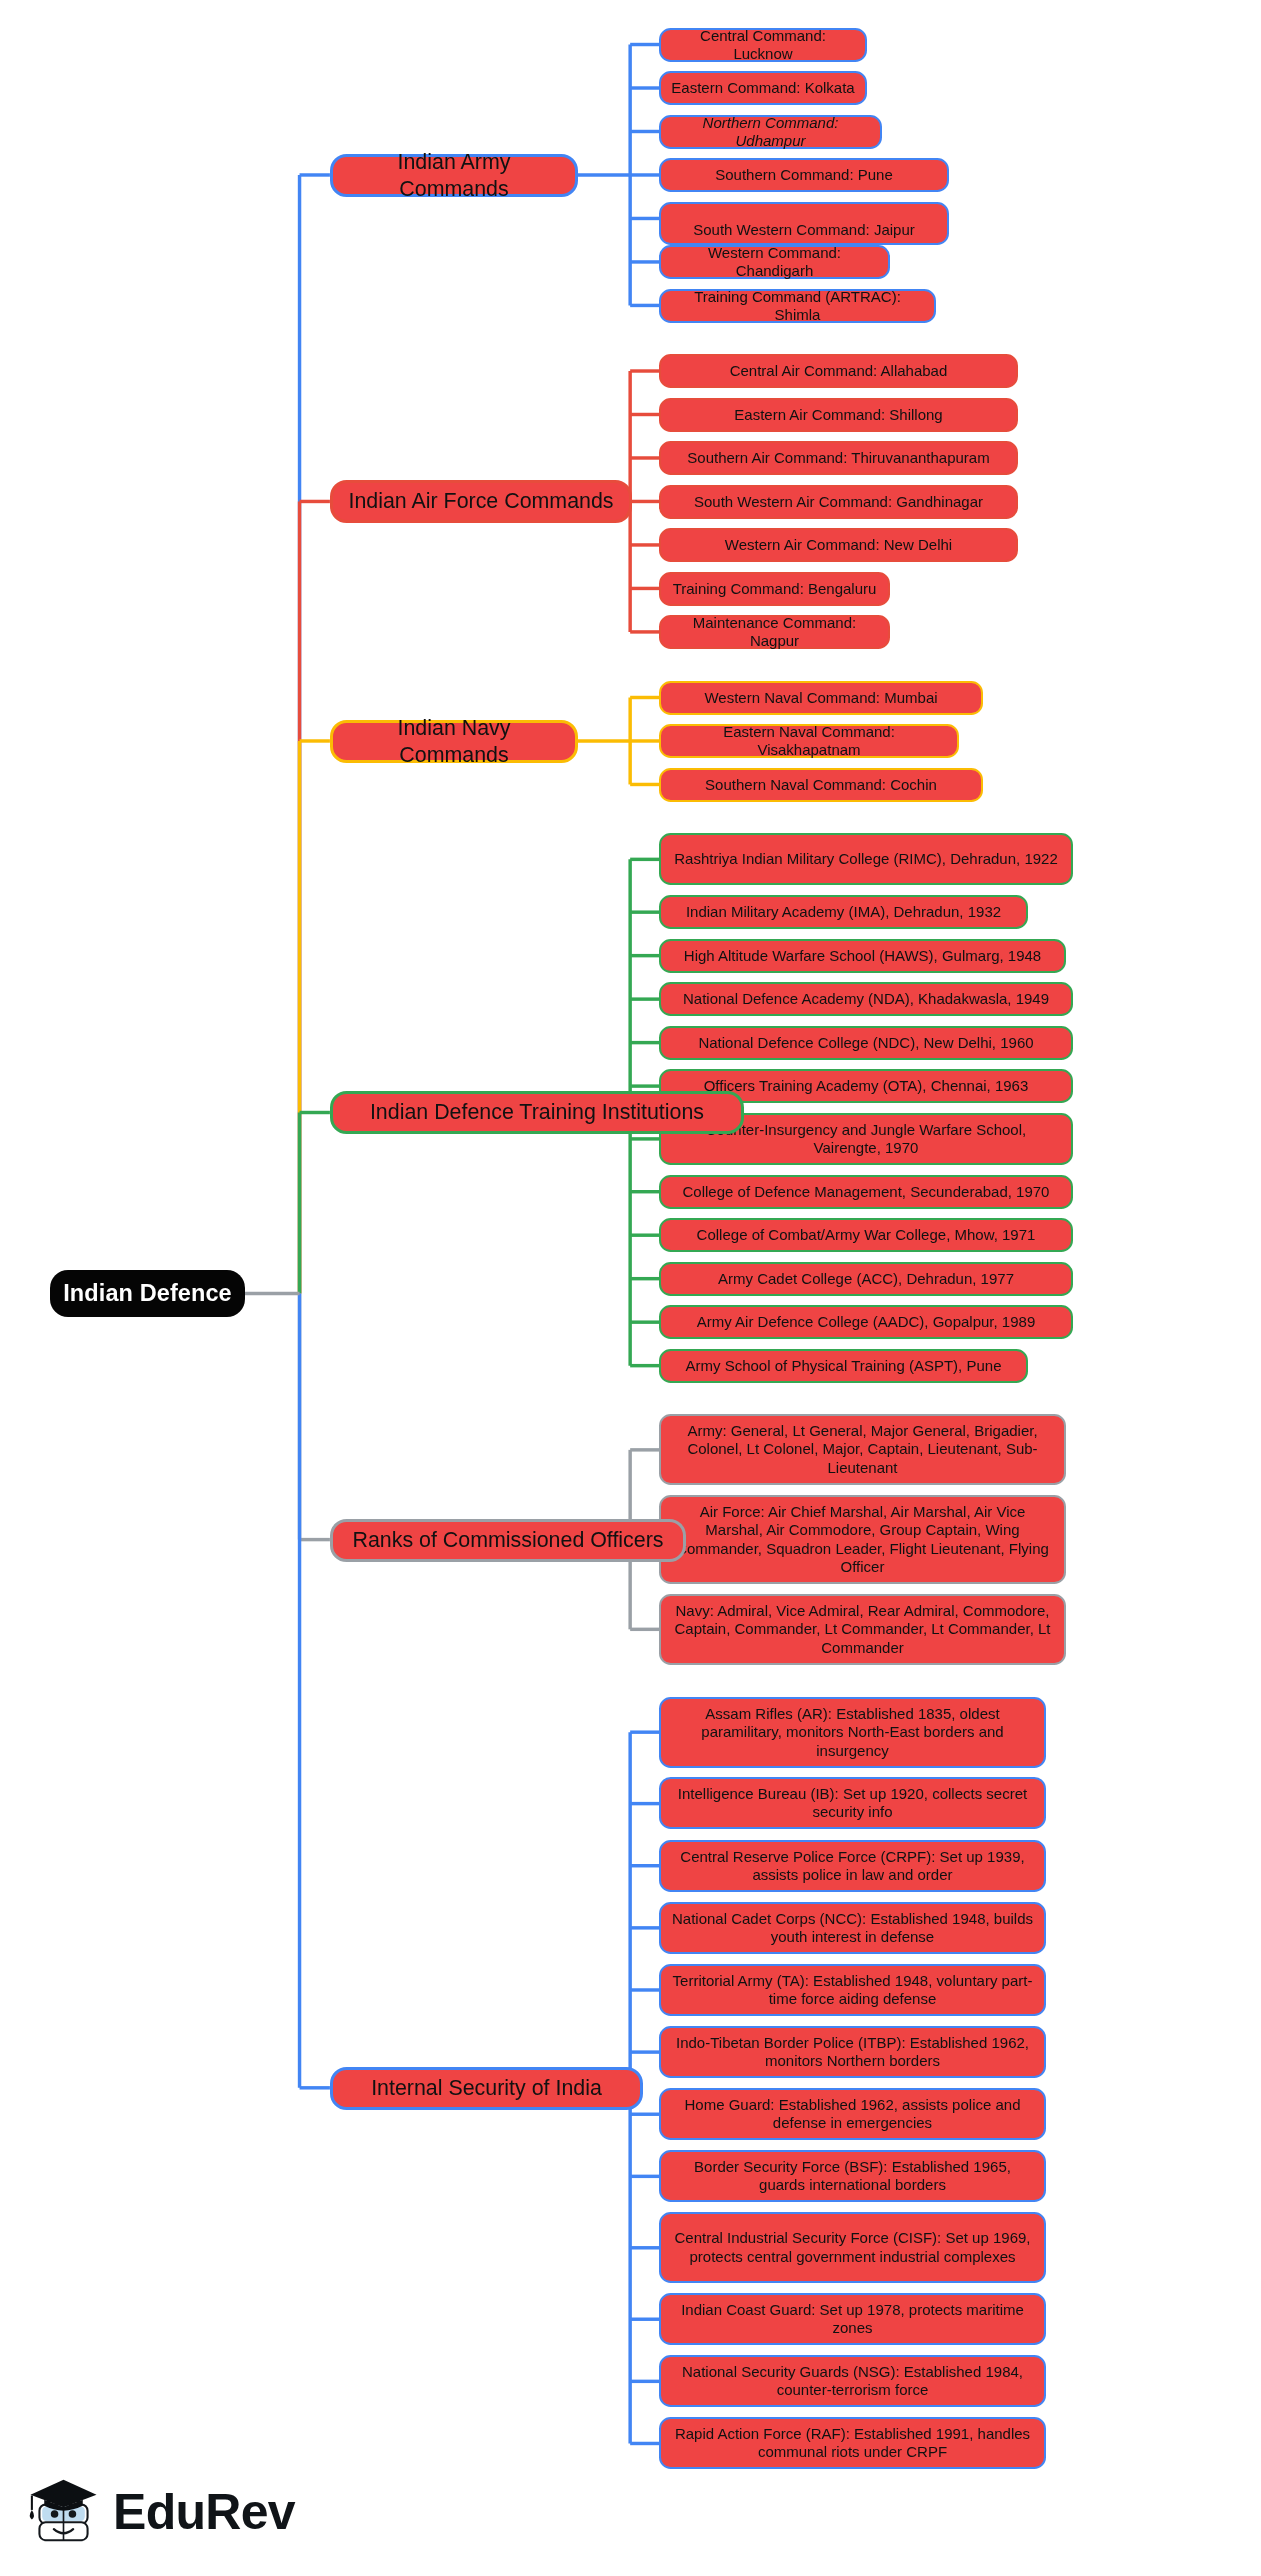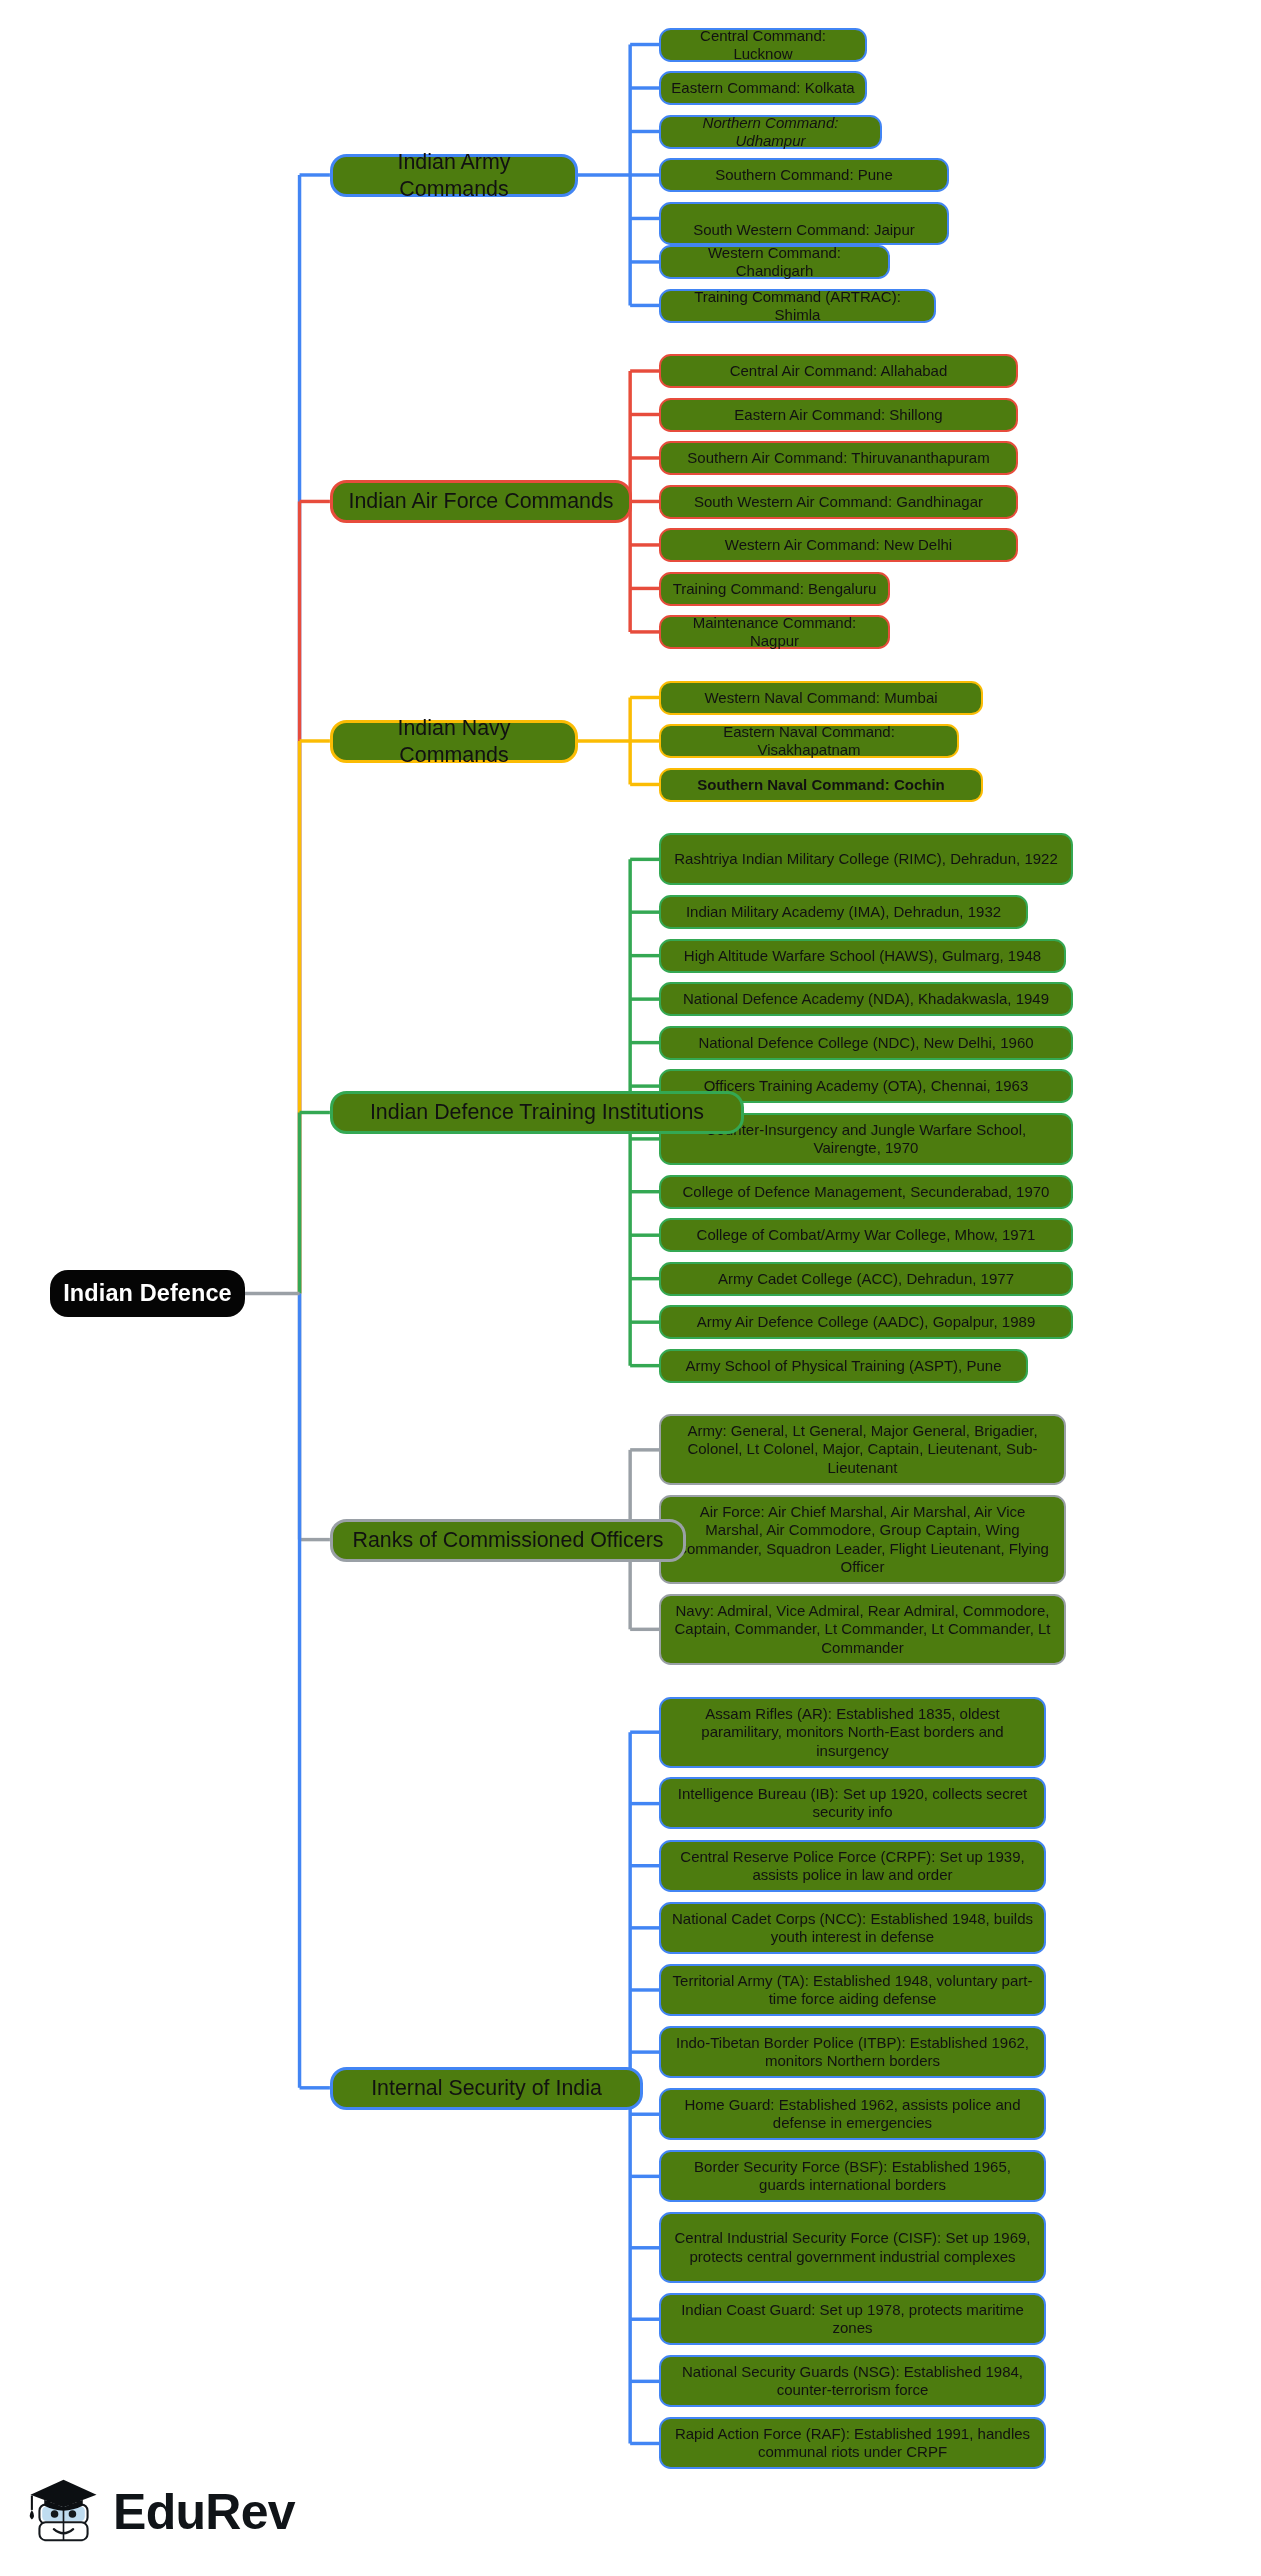--- a/index.html
+++ b/index.html
@@ -9,21 +9,21 @@
     height: 2576px;
     position: relative;
     font-family: "Liberation Sans", sans-serif;
     overflow: hidden;
   }
   #canvas { position: absolute; inset: 0; }
   #links { position: absolute; left: 0; top: 0; width: 1261px; height: 2576px; }
 
   .node {
     position: absolute;
-    background: #4d7c0f;
+    background: #ef4444;
     border-style: solid;
     border-width: 3.5px;
     border-radius: 14px;
     display: flex;
     align-items: center;
     justify-content: center;
     text-align: center;
     color: #111111;
     line-height: 1.22;
     padding: 4.1px 9.7px;
@@ -200,21 +200,21 @@
     </div>
     <div class="node branch c-af" style="left: 330px; top: 480px; width: 302px; height: 43px;">
       <span>Indian Air Force Commands</span>
     </div>
     <div class="node leaf c-navy" style="left: 659px; top: 681px; width: 324px; height: 34px;">
       <span>Western Naval Command: Mumbai</span>
     </div>
     <div class="node leaf c-navy" style="left: 659px; top: 724px; width: 300px; height: 34px;">
       <span>Eastern Naval Command: Visakhapatnam</span>
     </div>
-    <div class="node leaf c-navy" style="left: 659px; top: 768px; width: 324px; height: 34px; font-weight: bold;">
+    <div class="node leaf c-navy" style="left: 659px; top: 768px; width: 324px; height: 34px;">
       <span>Southern Naval Command: Cochin</span>
     </div>
     <div class="node branch c-navy" style="left: 330px; top: 720px; width: 248px; height: 43px;">
       <span>Indian Navy Commands</span>
     </div>
     <div class="node leaf c-train" style="left: 659px; top: 833px; width: 414px; height: 52px;">
       <span>Rashtriya Indian Military College (RIMC), Dehradun, 1922</span>
     </div>
     <div class="node leaf c-train" style="left: 659px; top: 895px; width: 369px; height: 34px;">
       <span>Indian Military Academy (IMA), Dehradun, 1932</span>

